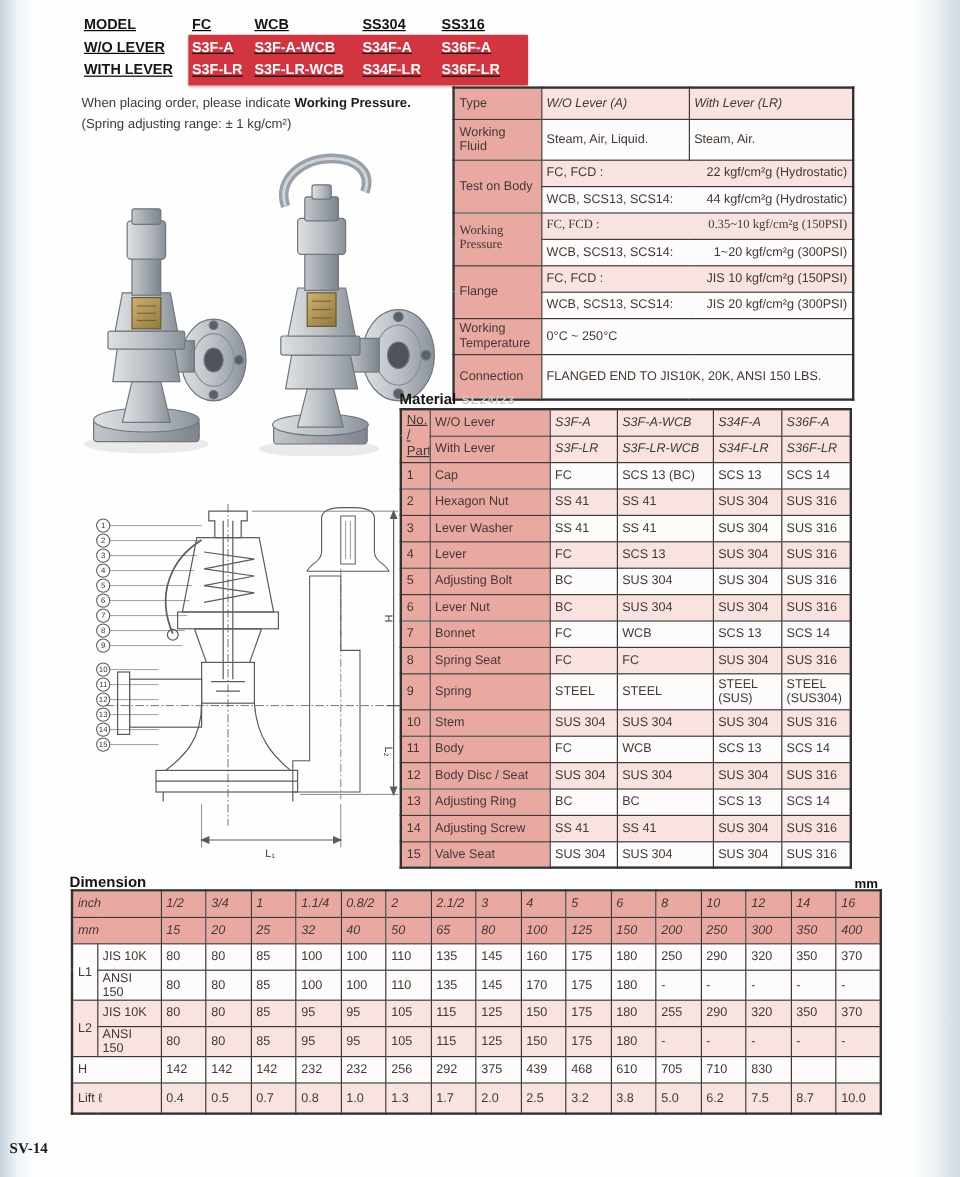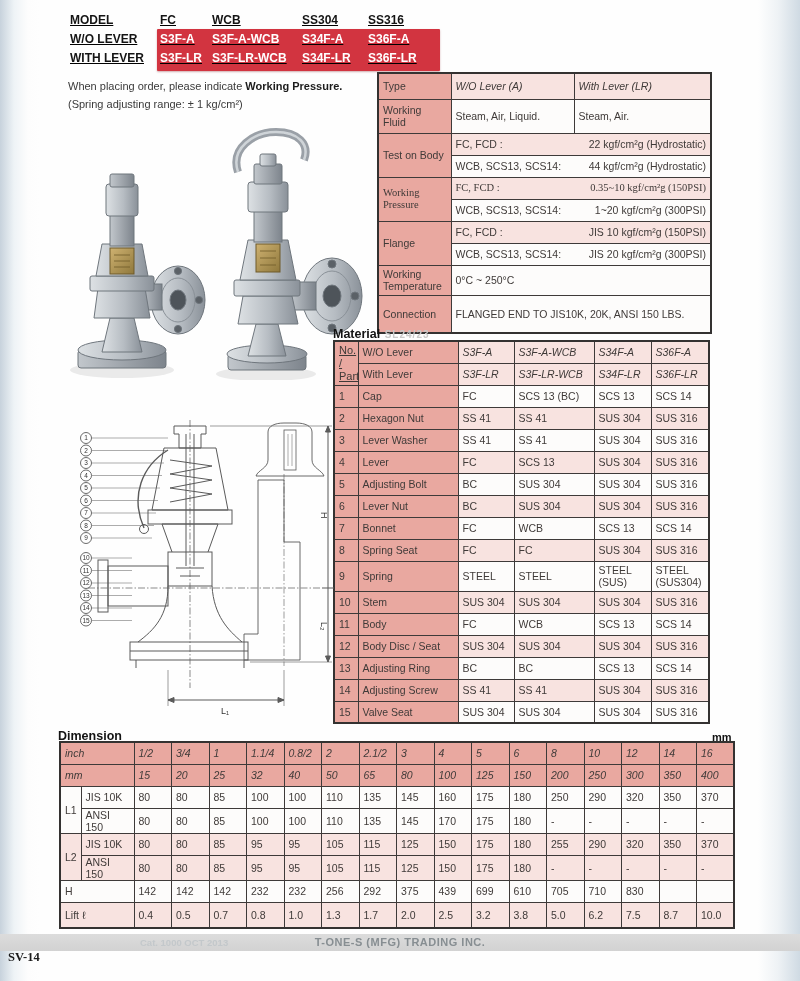--- a/index.html
+++ b/index.html
@@ -601,21 +601,21 @@
           <td class="white ctr" colspan="2">H</td>
           <td class="white num">142</td>
           <td class="white num">142</td>
           <td class="white num">142</td>
           <td class="white num">232</td>
           <td class="white num">232</td>
           <td class="white num">256</td>
           <td class="white num">292</td>
           <td class="white num">375</td>
           <td class="white num">439</td>
-          <td class="white num">699</td>
+          <td class="white num">468</td>
           <td class="white num">610</td>
           <td class="white num">705</td>
           <td class="white num">710</td>
           <td class="white num">830</td>
           <td class="white num"></td>
           <td class="white num"></td>
         </tr>
         <tr style="height: 26px;">
           <td class="pink ctr" colspan="2">Lift ℓ</td>
           <td class="pink num">0.4</td>
@@ -631,19 +631,15 @@
           <td class="pink num">3.8</td>
           <td class="pink num">5.0</td>
           <td class="pink num">6.2</td>
           <td class="pink num">7.5</td>
           <td class="pink num">8.7</td>
           <td class="pink num">10.0</td>
         </tr>
       </tbody>
   </table>
 
-  <div class="abs footer-bar" style="left:0;top:934px;">
-    <div class="abs footer-cat" style="left:140px;top:0;">Cat. 1000 OCT 2013</div>
-    <div class="footer-company">T-ONE-S (MFG) TRADING INC.</div>
-  </div>
   <div class="abs sv-code" style="left:8px;top:950px;">SV-14</div>
 
 </div>
 
 </body></html>

